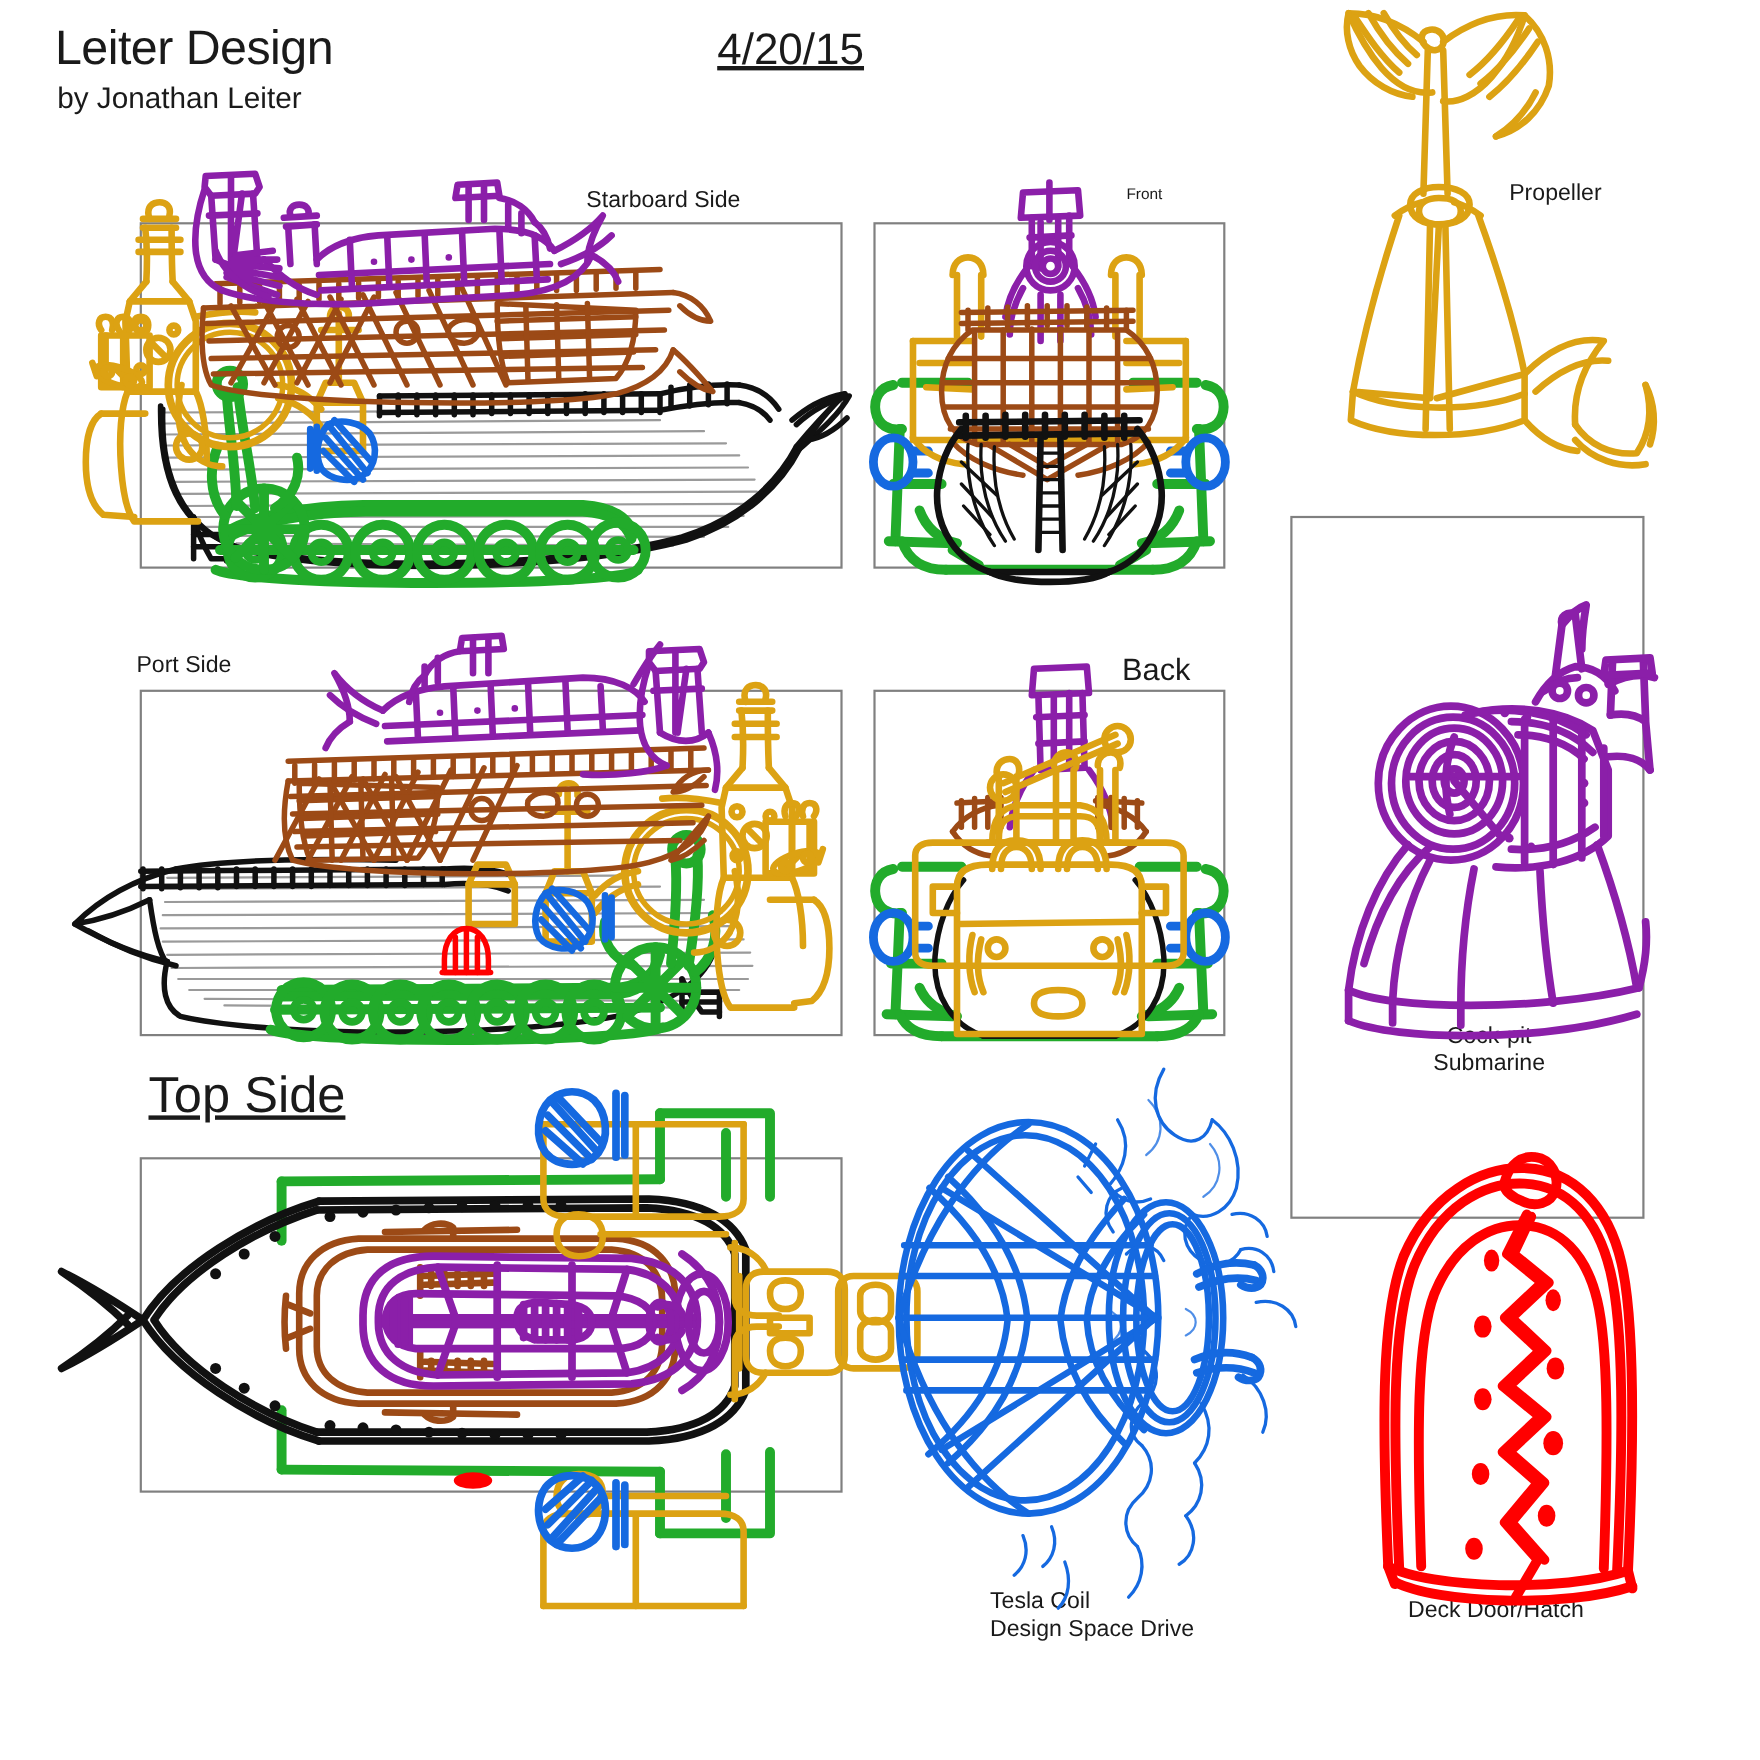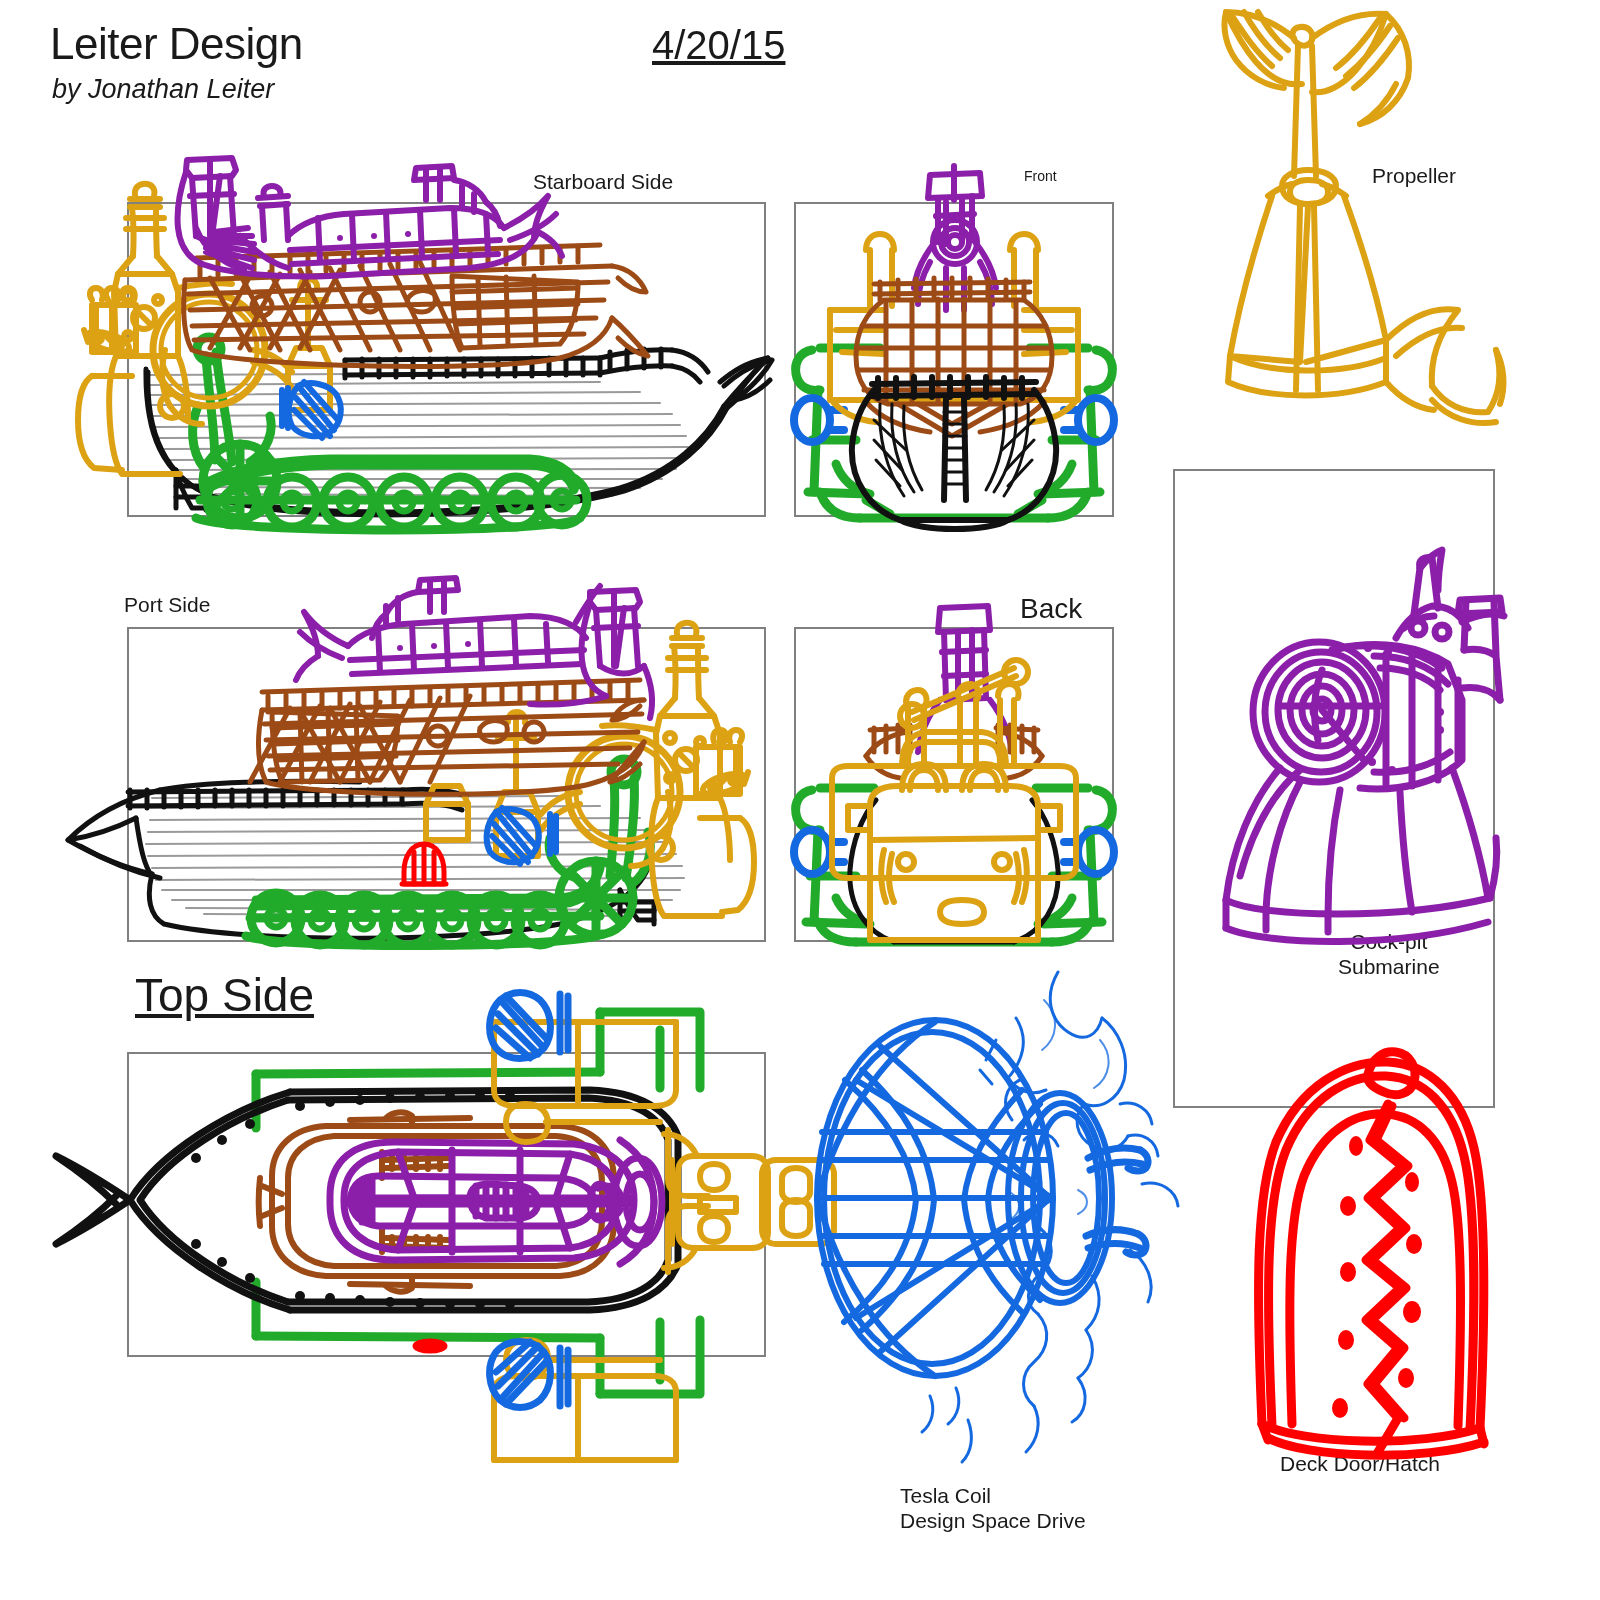--- a/index.html
+++ b/index.html
@@ -1,30 +1,30 @@
 <!DOCTYPE html>
 <html><head>
 <meta charset="utf-8">
 <style>
   html,body{margin:0;padding:0;background:#ffffff;}
   body{width:1600px;height:1600px;position:relative;overflow:hidden;
        font-family:"Liberation Sans","DejaVu Sans",sans-serif;color:#1a1a1a;}
   .canvas{position:absolute;inset:0;width:1600px;height:1600px;}
   .txt{position:absolute;white-space:pre;line-height:1.18;}
   #title{left:50px;top:18px;font-size:44px;letter-spacing:-0.5px;}
-  #byline{left:52px;top:74px;font-size:27px;font-style:italic;}
+  #byline{left:52px;top:74px;font-size:27px;}
   #date{left:652px;top:22px;font-size:40px;text-decoration:underline;}
   #lbl-starboard{left:533px;top:170px;font-size:21px;}
   #lbl-front{left:1024px;top:168px;font-size:14px;}
   #lbl-port{left:124px;top:593px;font-size:21px;}
   #lbl-back{left:1020px;top:592px;font-size:28px;}
   #lbl-topside{left:135px;top:968px;font-size:46px;text-decoration:underline;}
   #lbl-propeller{left:1372px;top:164px;font-size:21px;}
-  #lbl-cockpit{left:1303px;top:930px;font-size:21px;text-align:center;margin-left:35px;}
-  #lbl-tesla{left:900px;top:1444px;font-size:21px;margin-top:40px;}
+  #lbl-cockpit{left:1303px;top:930px;font-size:21px;text-align:center;}
+  #lbl-tesla{left:900px;top:1444px;font-size:21px;}
   #lbl-deck{left:1280px;top:1452px;font-size:21px;}
   svg{position:absolute;left:0;top:0;overflow:visible;}
   .frame{fill:none;stroke:#808080;stroke-width:2;}
 </style>
 </head>
 <body>
 
 <div class="txt" id="title">Leiter Design</div>
 <div class="txt" id="byline">by Jonathan Leiter</div>
 <div class="txt" id="date">4/20/15</div>

